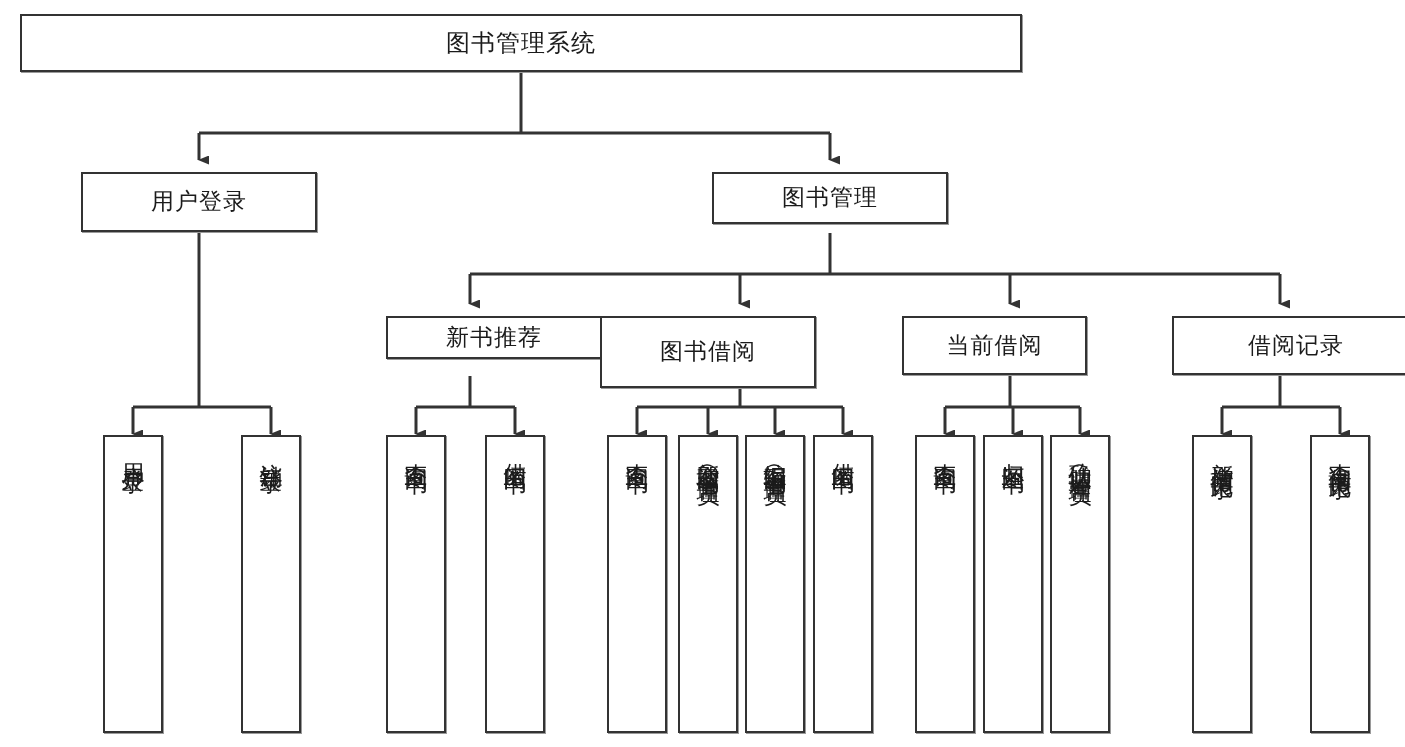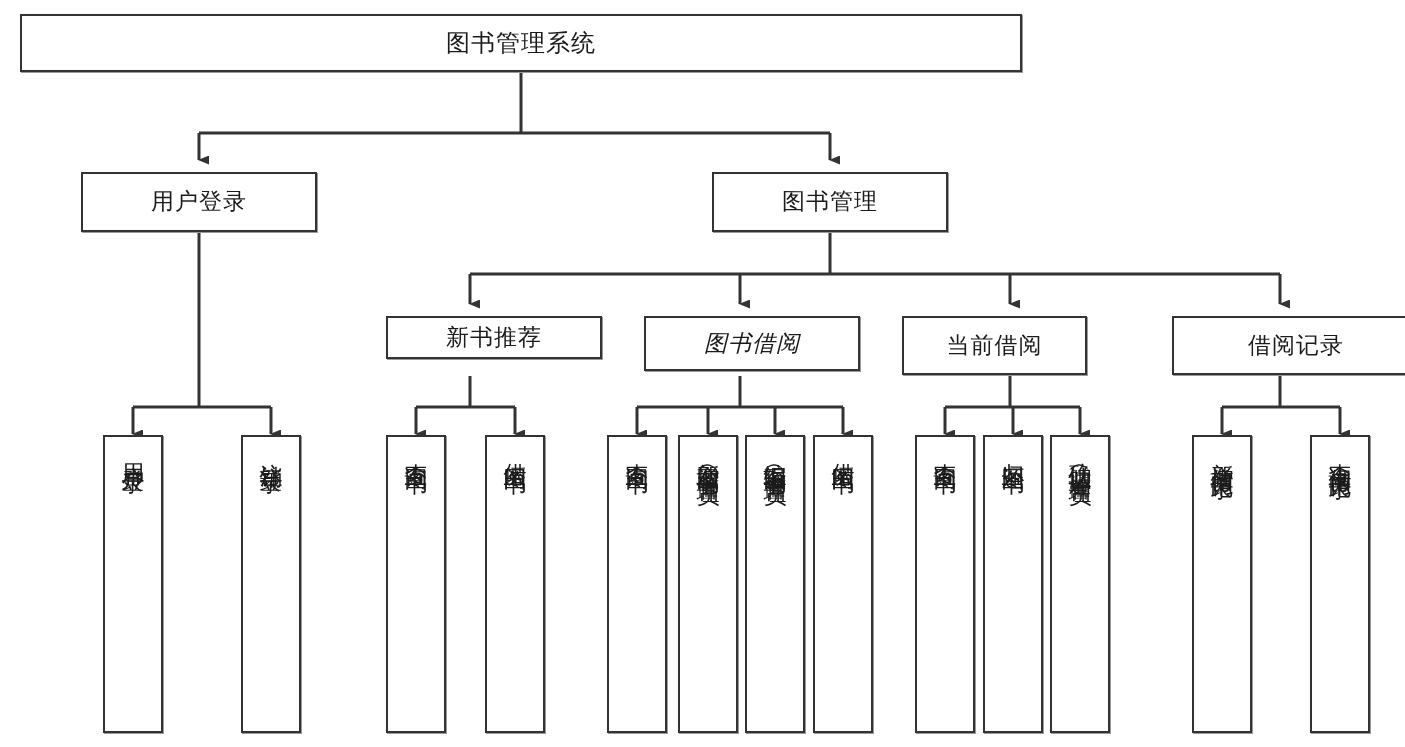--- a/index.html
+++ b/index.html
@@ -120,24 +120,24 @@
       <path d="M1280,376 L1280,407"></path>
       <path d="M1222,407 L1340,407"></path>
       <path d="M1222,407 L1222,434" marker-end="url(#arrow)"></path>
       <path d="M1340,407 L1340,434" marker-end="url(#arrow)"></path>
     </g>
   </svg>
 
   <div class="node horiz root" style="left:20px; top:14px; width:1002px; height:58px;">图书管理系统</div>
 
   <div class="node horiz" style="left:81px; top:172px; width:236px; height:60px;">用户登录</div>
-  <div class="node horiz" style="left:712px; top:172px; width:236px; height:60px;">图书管理</div>
+  <div class="node horiz" style="left:712px; top:172px; width:236px; height:52px;">图书管理</div>
 
   <div class="node horiz" style="left:342px; top:316px; width:216px; height:43px;margin-left:44px;">新书推荐</div>
-  <div class="node horiz" style="left:644px; top:316px; width:216px; height:55px;font-style:italic;">图书借阅</div>
+  <div class="node horiz" style="left:600px; top:316px; width:216px; height:72px;">图书借阅</div>
   <div class="node horiz" style="left:902px; top:316px; width:185px; height:59px;">当前借阅</div>
   <div class="node horiz" style="left:1172px; top:316px; width:248px; height:59px;">借阅记录</div>
 
   <div class="node vert" style="left:103px; top:435px; width:60px; height:298px;">
     <span class="vlabel">用户登录</span>
   </div>
   <div class="node vert" style="left:241px; top:435px; width:60px; height:298px;">
     <span class="vlabel">注销登录</span>
   </div>
 

